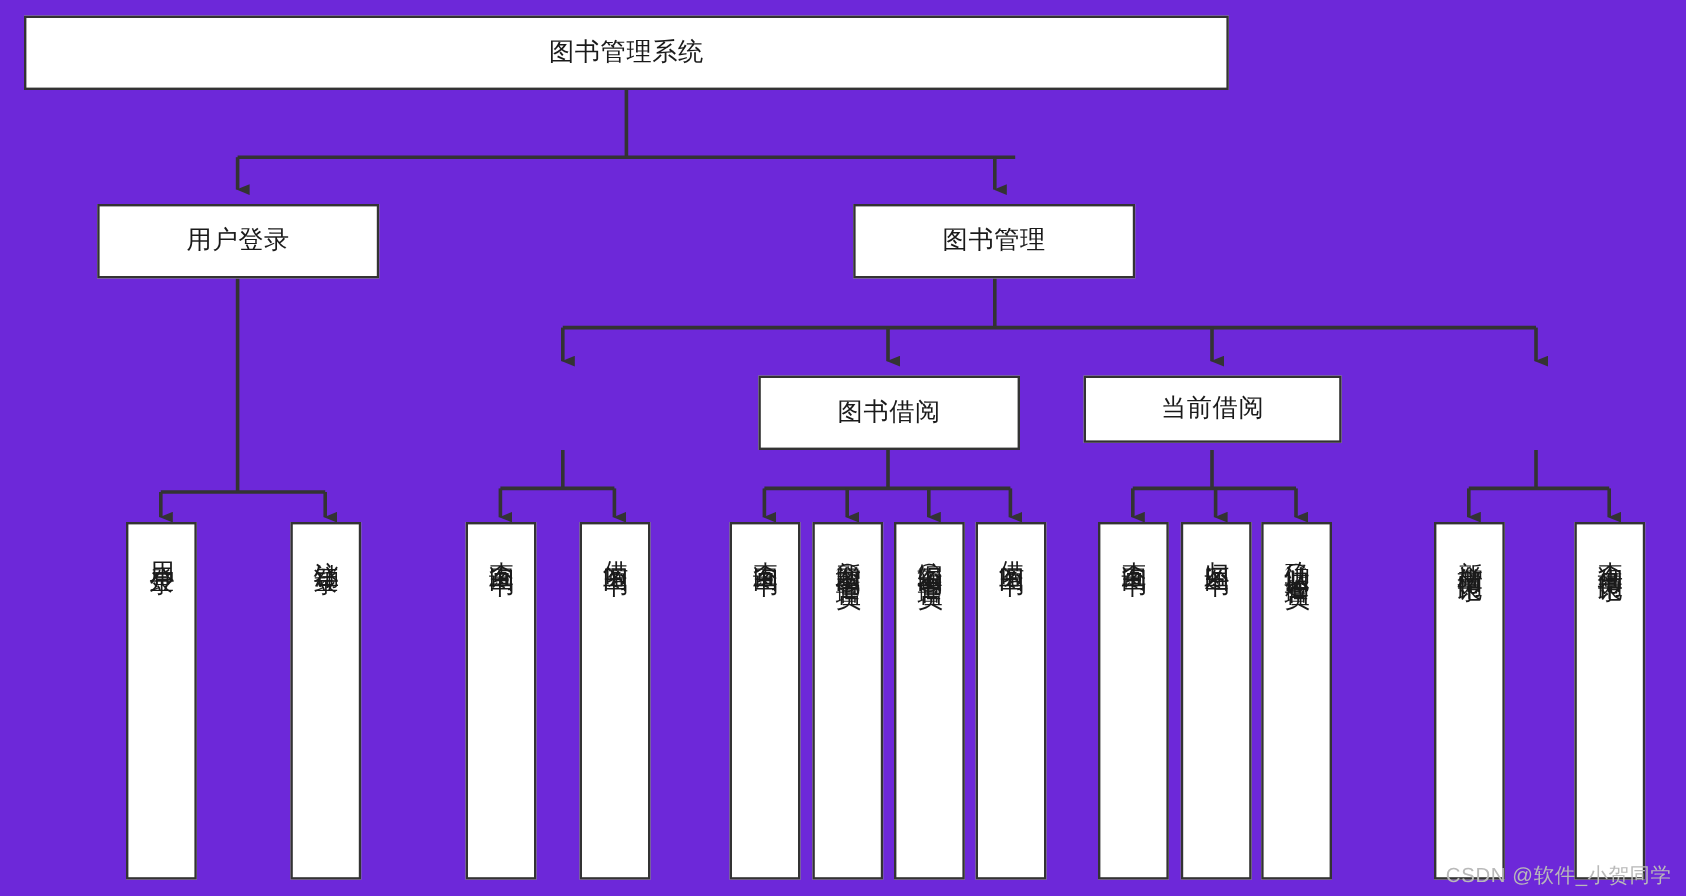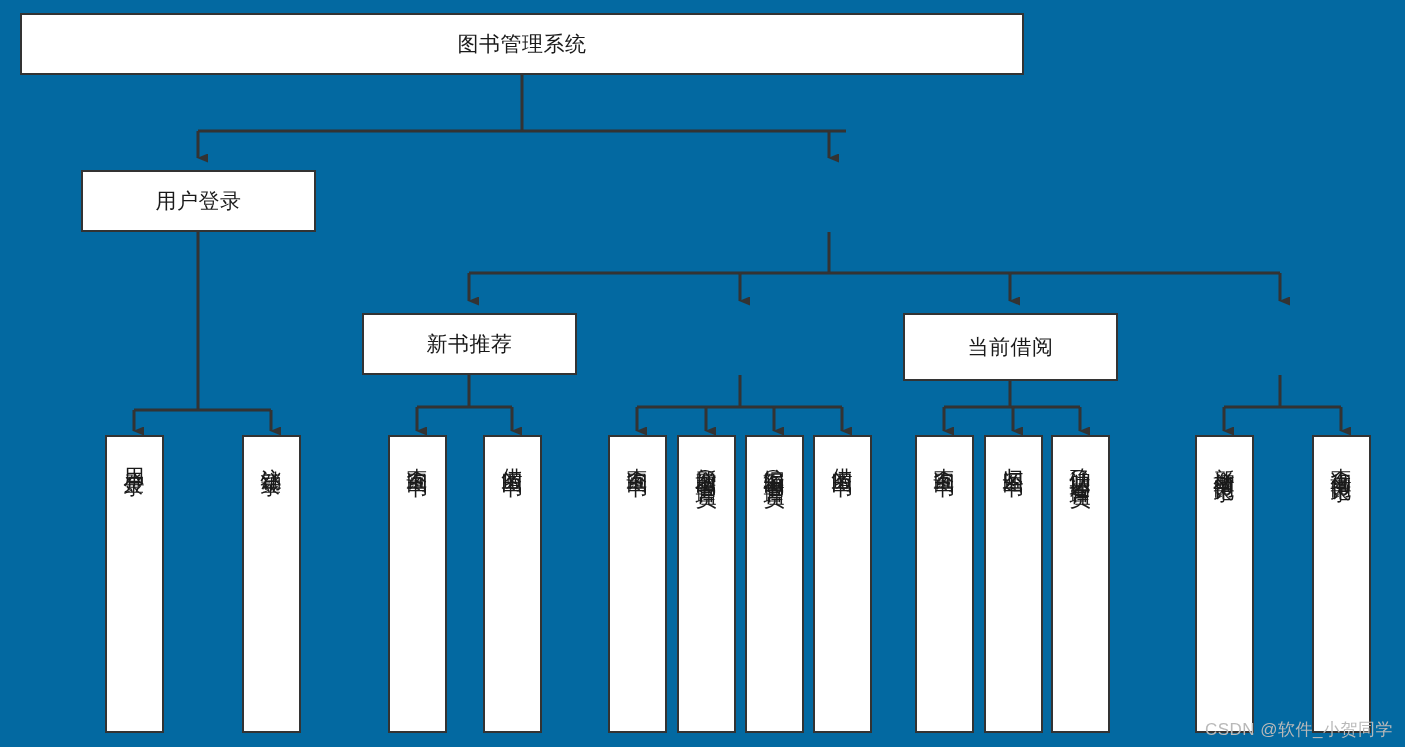--- a/index.html
+++ b/index.html
@@ -7,21 +7,21 @@
     padding: 0;
     background: #ffffff;
   }
   body {
     font-family: "Liberation Sans", "DejaVu Sans", sans-serif;
   }
   #canvas {
     position: relative;
     width: 1405px;
     height: 747px;
-    background: #0369a1;
+    background: #6d28d9;
     overflow: hidden;
   }
   #edges {
     position: absolute;
     left: 0;
     top: 0;
     width: 1405px;
     height: 747px;
   }
   .node {
@@ -121,25 +121,28 @@
     </g>
   </svg>
 
   <div class="node horiz" style="left:20px; top:13px; width:1004px; height:62px;">
     <span class="label">图书管理系统</span>
   </div>
 
   <div class="node horiz" style="left:81px; top:170px; width:235px; height:62px;">
     <span class="label">用户登录</span>
   </div>
+  <div class="node horiz" style="left:711px; top:170px; width:235px; height:62px;">
+    <span class="label">图书管理</span>
+  </div>
 
-  <div class="node horiz" style="left:362px; top:313px; width:215px; height:62px;">
-    <span class="label">新书推荐</span>
+  <div class="node horiz" style="left:632px; top:313px; width:218px; height:62px;">
+    <span class="label">图书借阅</span>
   </div>
-  <div class="node horiz" style="left:903px; top:313px; width:215px; height:68px;">
+  <div class="node horiz" style="left:903px; top:313px; width:215px; height:56px;">
     <span class="label">当前借阅</span>
   </div>
 
   <div class="node vert" style="left:105px; top:435px; width:59px; height:298px;">
     <span class="label">用户登录</span>
   </div>
   <div class="node vert" style="left:242px; top:435px; width:59px; height:298px;">
     <span class="label">注销登录</span>
   </div>
 

